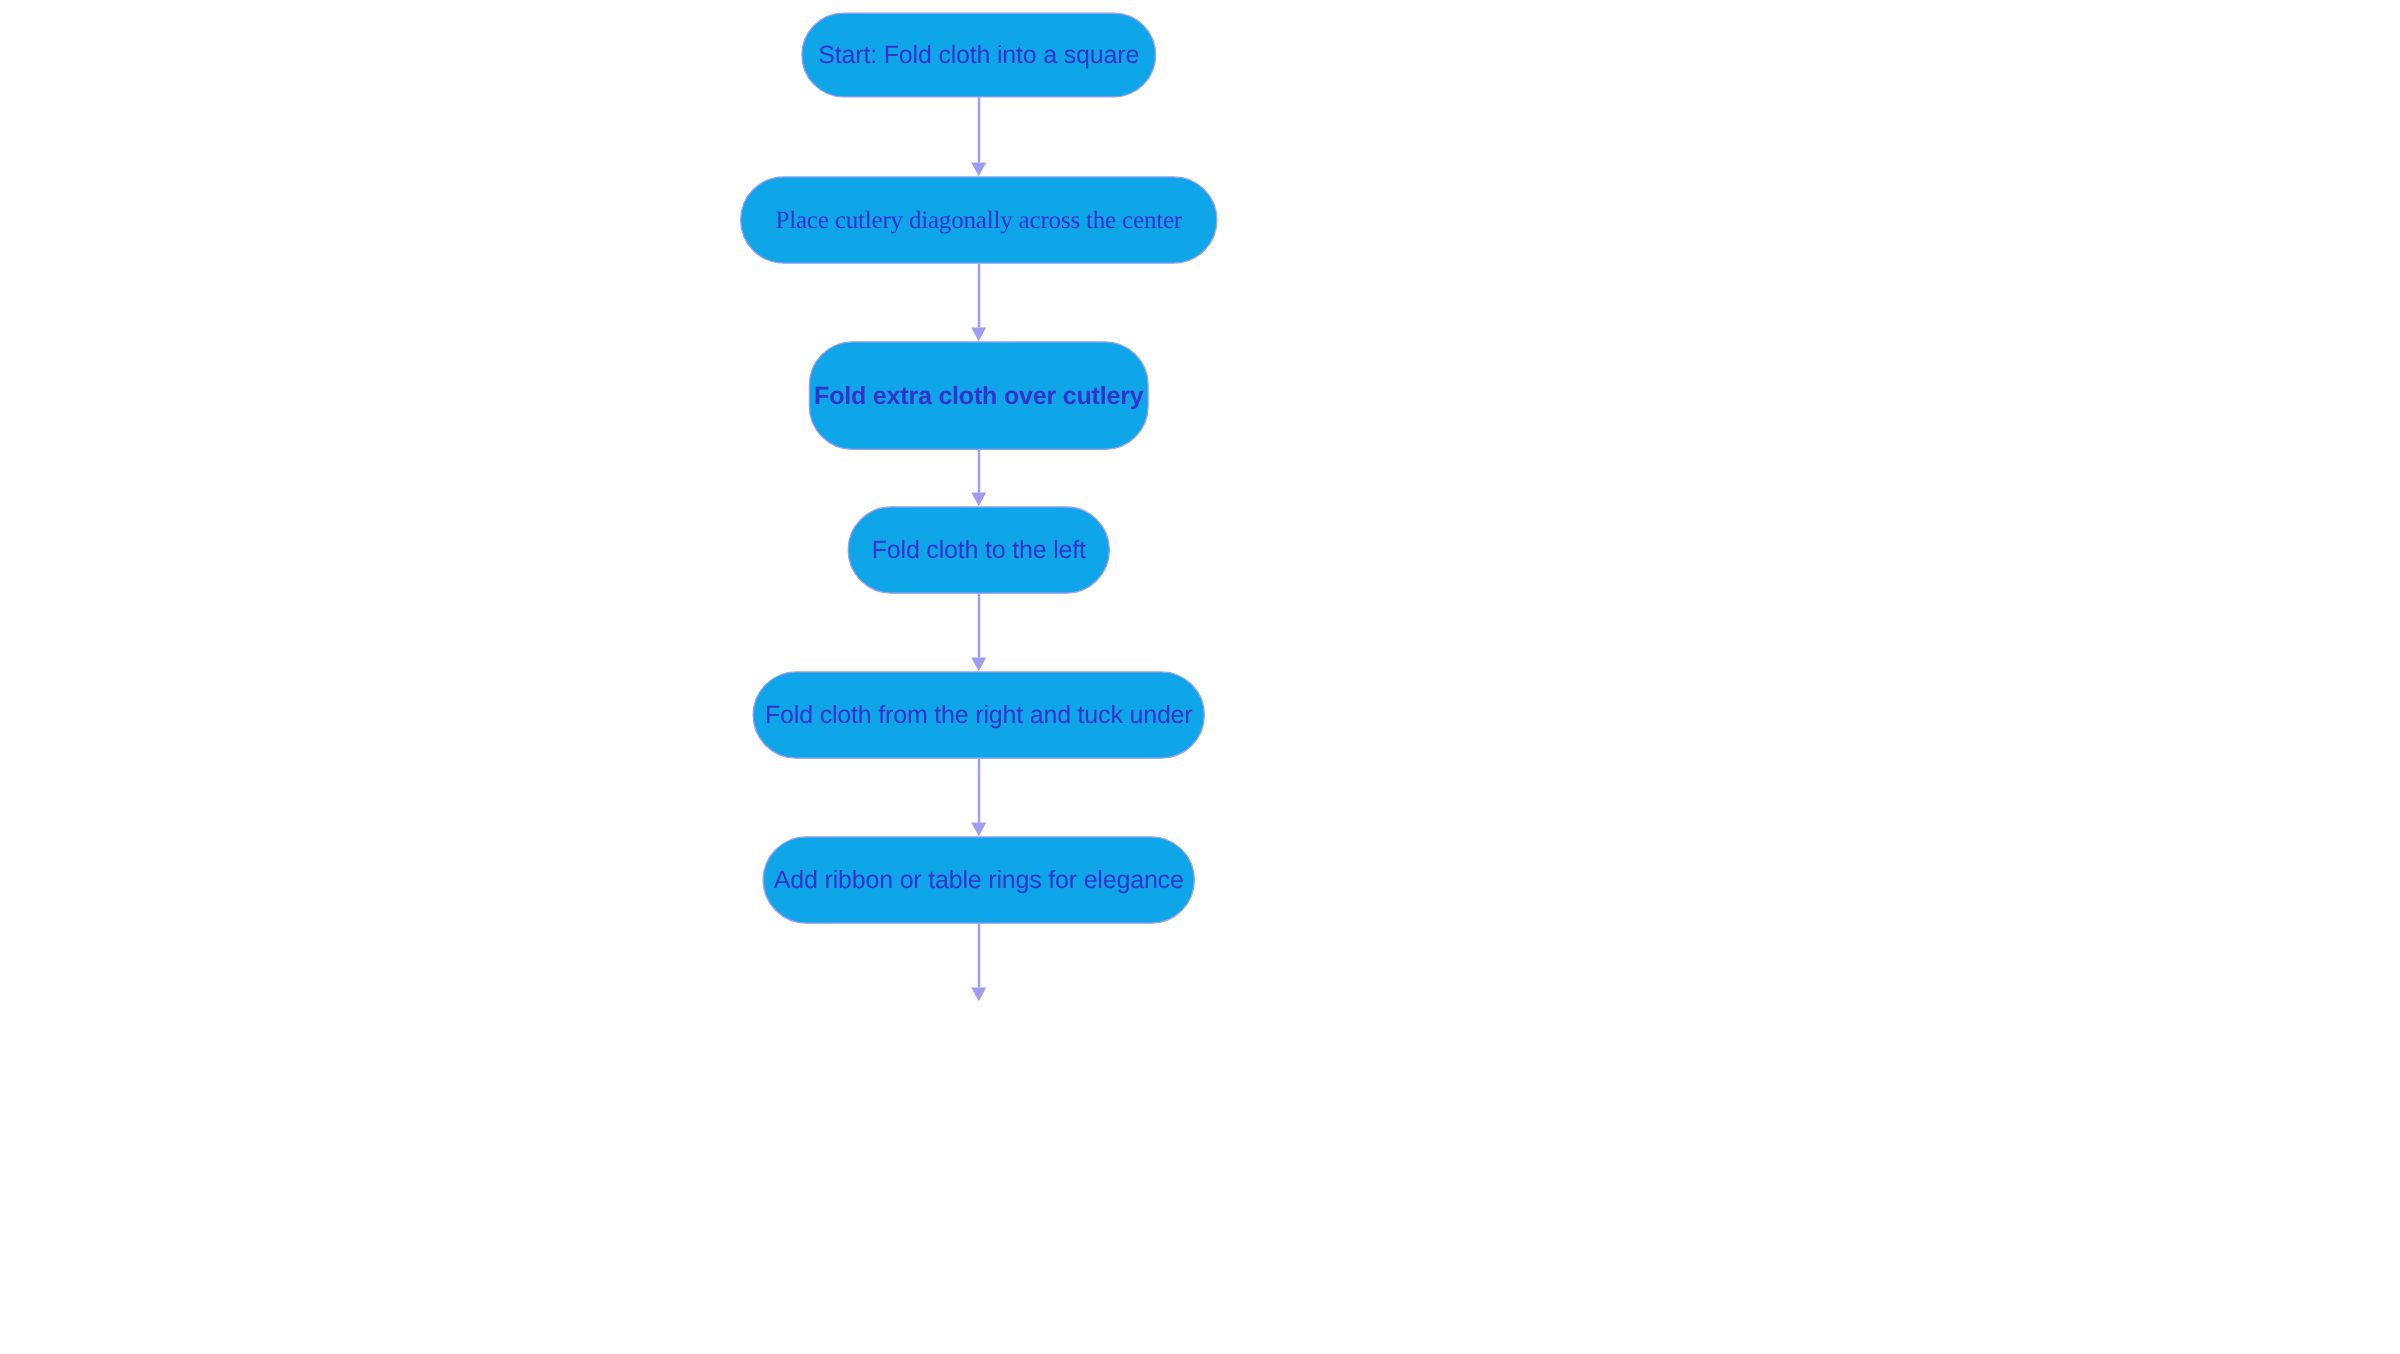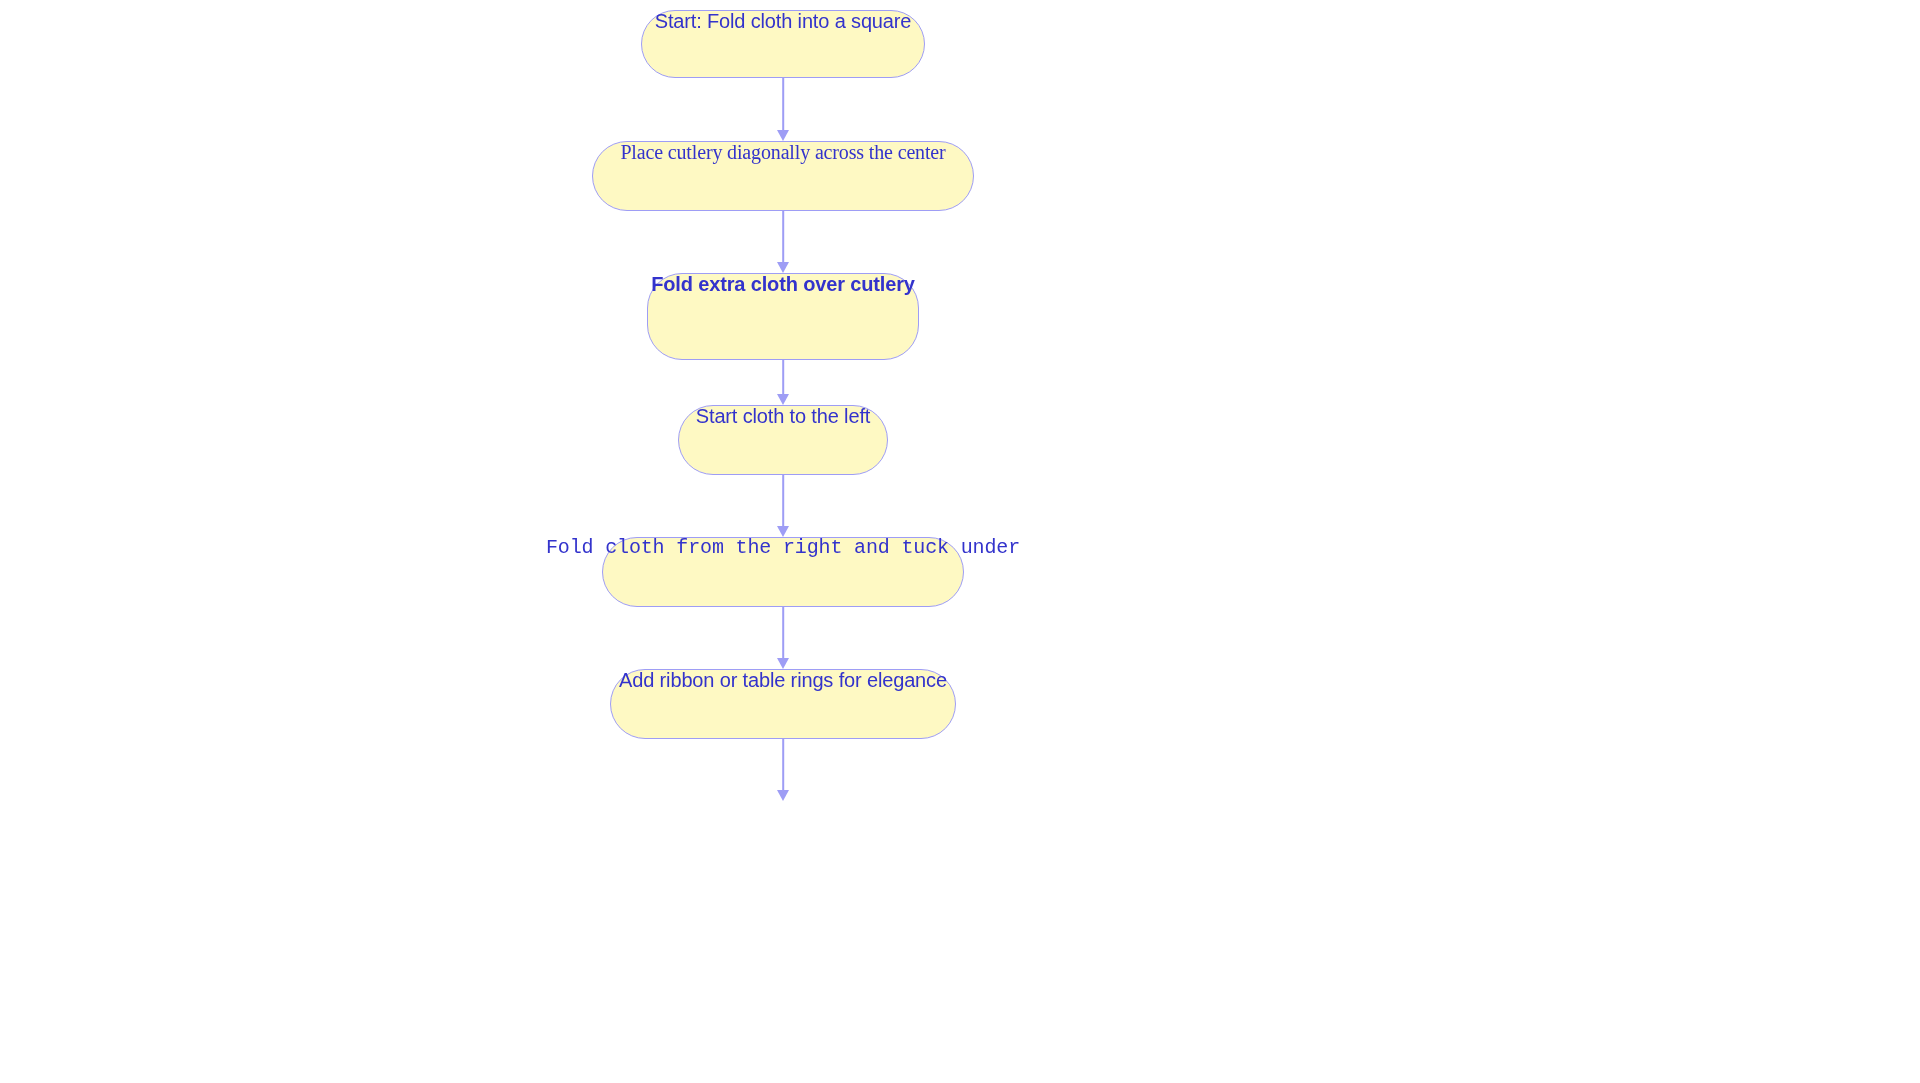--- a/index.html
+++ b/index.html
@@ -25,22 +25,23 @@
     top: 0;
     width: 1920px;
     height: 1083px;
   }
 
   
   .node {
     position: absolute;
     transform: translateX(-50%);
     display: flex;
+    align-items: center;
     justify-content: center;
-    background: #fef9c3;
+    background: #0ea5e9;
     border: 1.3px solid #9e9df5;
     color: #3333cc;
     font-size: 20px;
     font-weight: 400;
     letter-spacing: -0.15px;
     white-space: nowrap;
     line-height: 1;
   }
 
   .node-label {
@@ -119,24 +120,24 @@
 
     <div class="node" style="left:783px; top:141px; width:382px; height:70px; border-radius:35px;font-family:Liberation Serif, serif;">
       <span class="node-label">Place cutlery diagonally across the center</span>
     </div>
 
     <div class="node" style="left:783px; top:273px; width:272px; height:87px; border-radius:35px;font-weight:bold;">
       <span class="node-label">Fold extra cloth over cutlery</span>
     </div>
 
     <div class="node" style="left:783px; top:405px; width:210px; height:70px; border-radius:35px;">
-      <span class="node-label">Start cloth to the left</span>
+      <span class="node-label">Fold cloth to the left</span>
     </div>
 
-    <div class="node" style="left:783px; top:537px; width:362px; height:70px; border-radius:35px;font-family:Liberation Mono, monospace;">
+    <div class="node" style="left:783px; top:537px; width:362px; height:70px; border-radius:35px;">
       <span class="node-label">Fold cloth from the right and tuck under</span>
     </div>
 
     <div class="node" style="left:783px; top:669px; width:346px; height:70px; border-radius:35px;">
       <span class="node-label">Add ribbon or table rings for elegance</span>
     </div>
 
 
   </div>
 </div>

